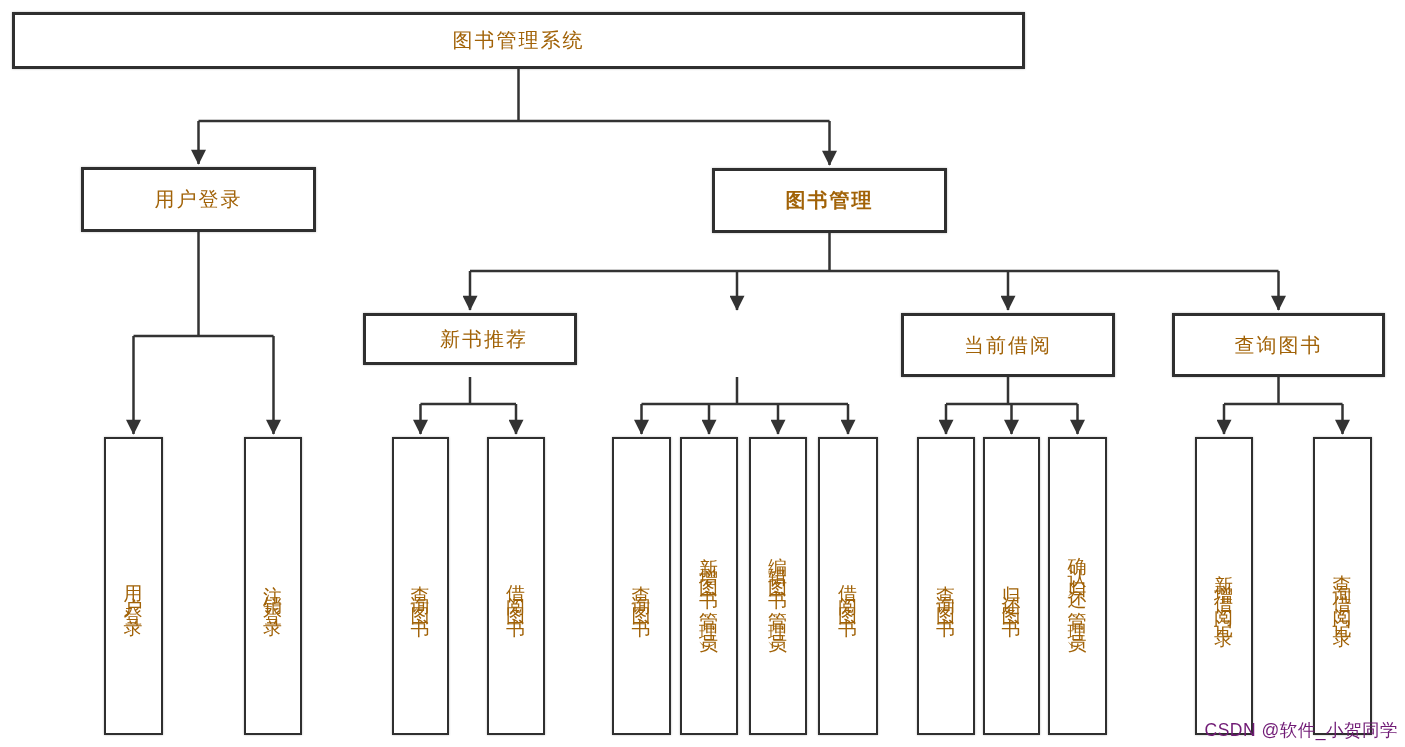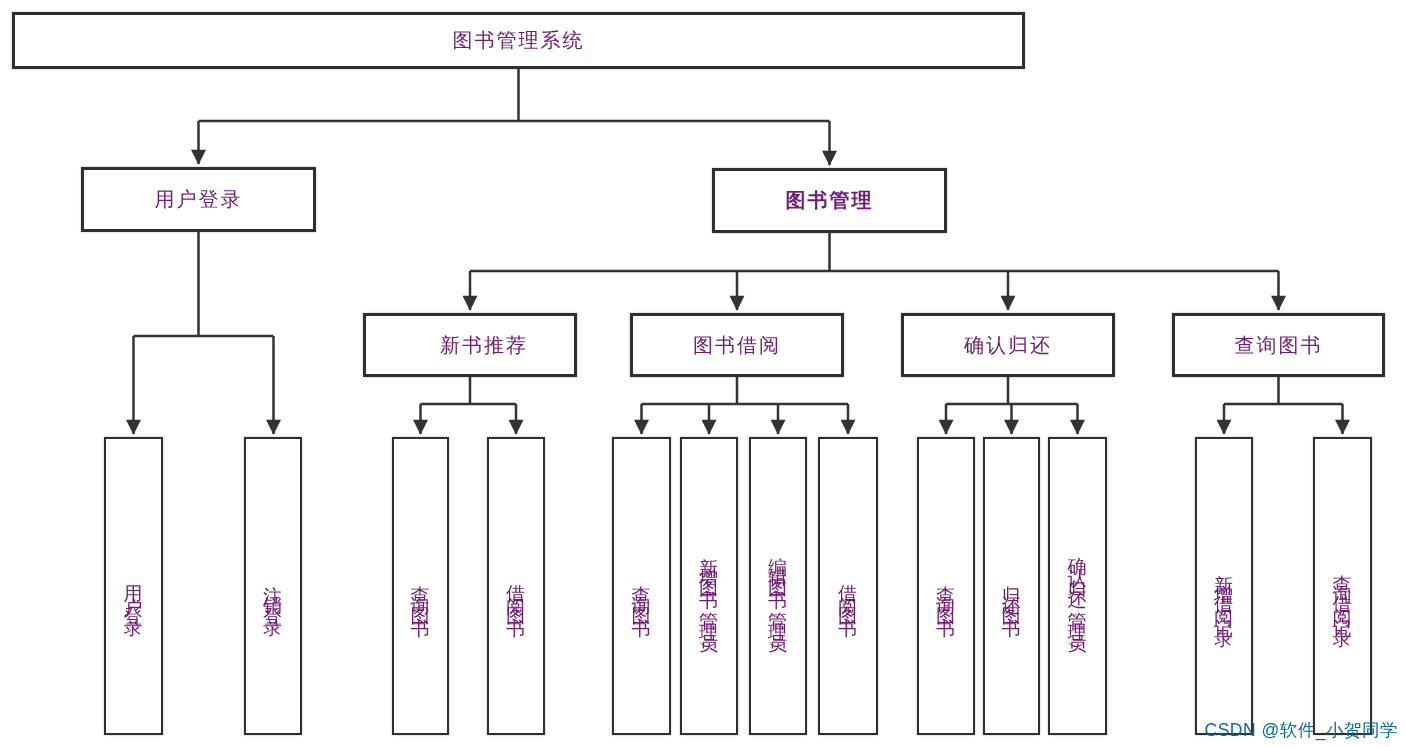--- a/index.html
+++ b/index.html
@@ -21,21 +21,21 @@
     position: absolute;
     left: 0; top: 0;
     width: 1405px;
     height: 747px;
   }
 
   .node {
     position: absolute;
     background: #ffffff;
     border: 3px solid #2f2f2f;
-    color: #701a75;
+    color: #a16207;
     display: flex;
     align-items: center;
     justify-content: center;
     text-align: center;
     box-shadow: 0 0 2px rgba(60,60,60,0.35);
   }
   .hbox {
     font-size: 20px;
     letter-spacing: 2px;
     white-space: nowrap;
@@ -49,21 +49,21 @@
     line-height: 1;
     padding-top: 11px; 
   }
 
   .watermark {
     position: absolute;
     right: 7px;
     bottom: 5px;
     font-size: 17.5px;
     letter-spacing: 0.5px;
-    color: #0369a1;
+    color: #701a75;
     white-space: nowrap;
   }
 </style>
 </head>
 <body>
 
 <div id="stage">
 
   <svg class="connectors" viewBox="0 0 1405 747" xmlns="http://www.w3.org/2000/svg">
     <defs>
@@ -106,23 +106,22 @@
       <line x1="1224" y1="404" x2="1224" y2="434" marker-end="url(#arrow)"></line>
       <line x1="1342.5" y1="404" x2="1342.5" y2="434" marker-end="url(#arrow)"></line>
     </g>
   </svg>
 
   <div class="node hbox" style="left:12px; top:12px; width:1013px; height:57px;">图书管理系统</div>
 
   <div class="node hbox" style="left:81px; top:167px; width:235px; height:65px;">用户登录</div>
   <div class="node hbox" style="left:712px; top:168px; width:235px; height:65px;font-weight:bold;">图书管理</div>
 
-  <div class="node hbox" style="left:363px; top:313px; width:214px; height:64px;padding-left:28px;">新书推荐</div>
-  <div class="node hbox" style="left:630px; top:313px; width:214px; height:64px;">图书借阅</div>
-  <div class="node hbox" style="left:901px; top:313px; width:214px; height:64px;">确认归还</div>
+  <div class="node hbox" style="left:363px; top:313px; width:214px; height:52px;padding-left:28px;">新书推荐</div>
+  <div class="node hbox" style="left:901px; top:313px; width:214px; height:64px;">当前借阅</div>
   <div class="node hbox" style="left:1172px; top:313px; width:213px; height:64px;">查询图书</div>
 
   <div class="node vbox" style="left:104px; top:437px; width:59px; height:298px;">用户登录</div>
   <div class="node vbox" style="left:244px; top:437px; width:58px; height:298px;">注销登录</div>
 
   <div class="node vbox" style="left:392px; top:437px; width:57px; height:298px;">查询图书</div>
   <div class="node vbox" style="left:487px; top:437px; width:58px; height:298px;">借阅图书</div>
 
   <div class="node vbox" style="left:612px; top:437px; width:59px; height:298px;">查询图书</div>
   <div class="node vbox" style="left:680px; top:437px; width:58px; height:298px;">新增图书（管理员）</div>

